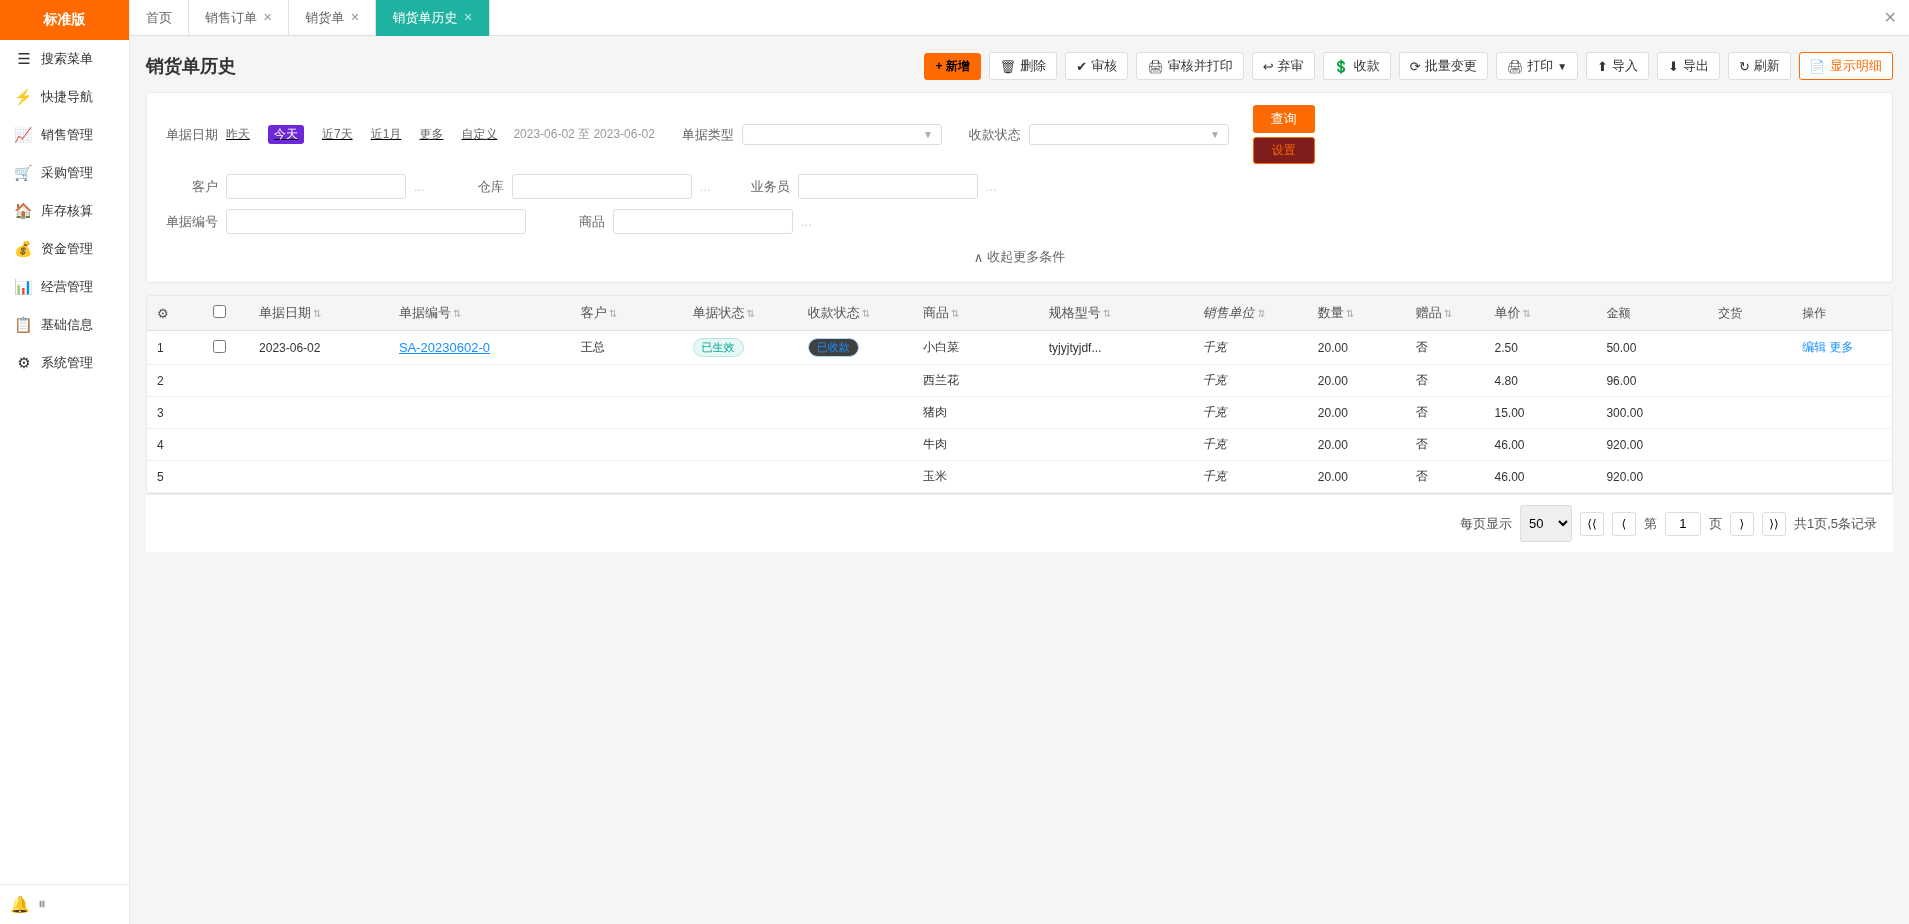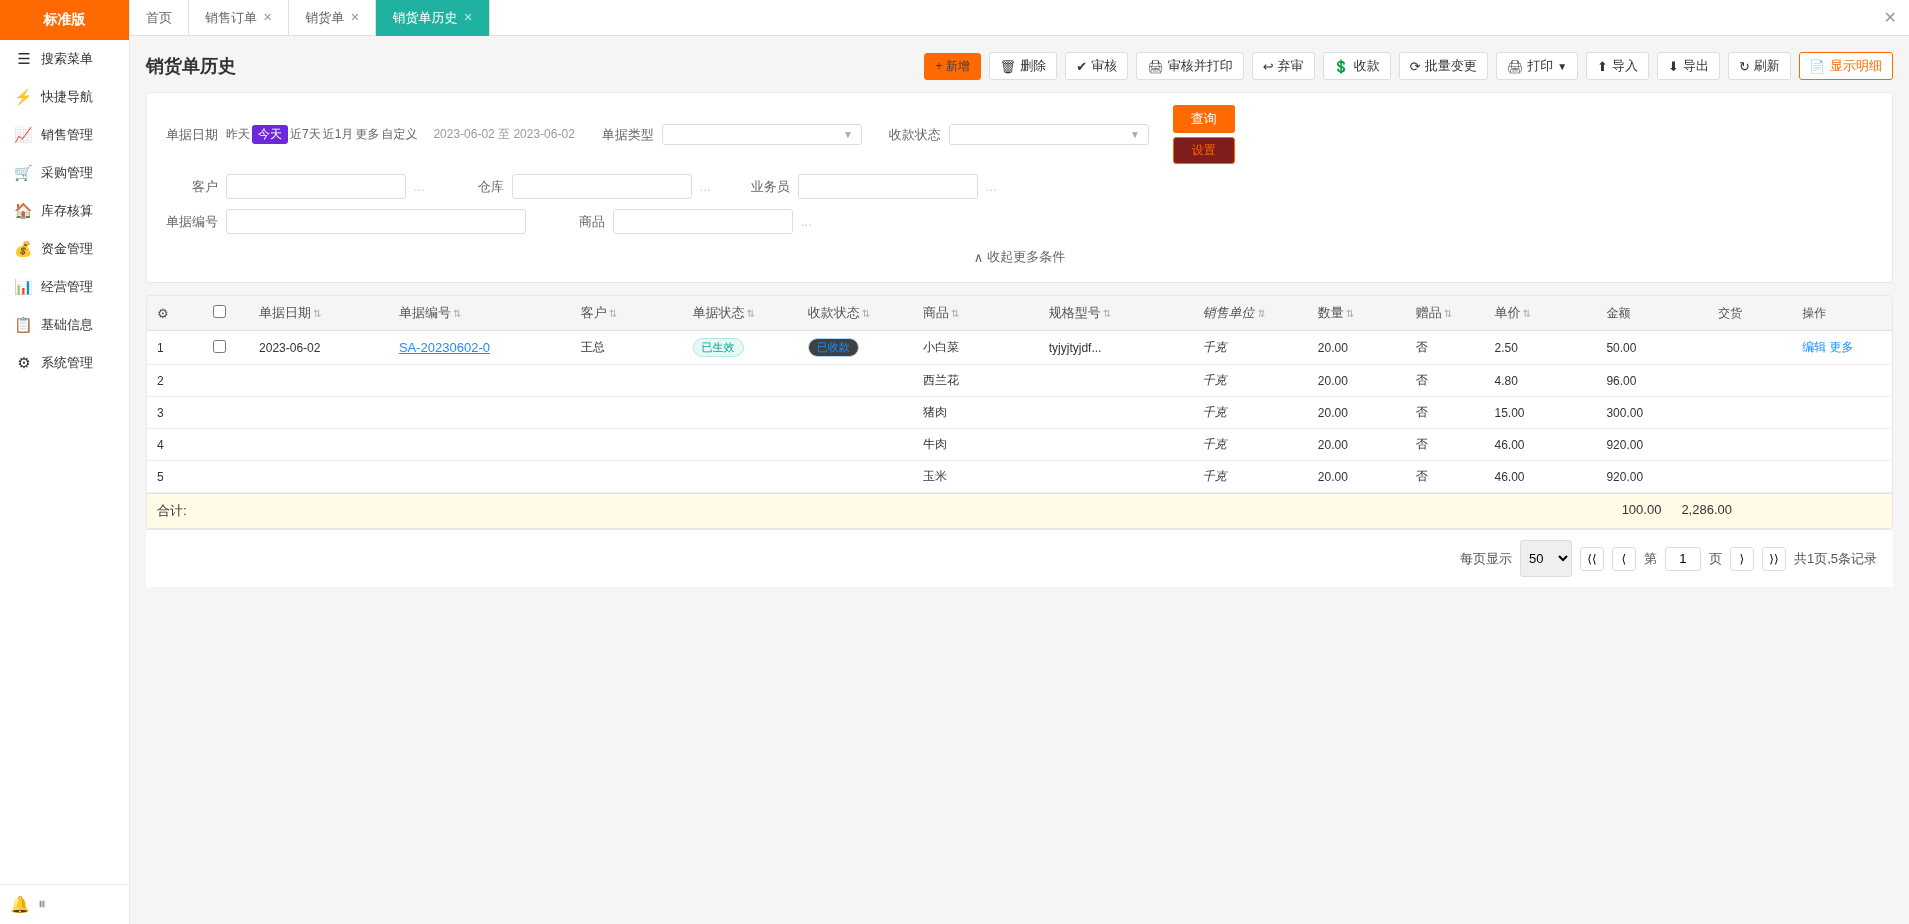--- a/index.html
+++ b/index.html
@@ -23,21 +23,21 @@
     .tabs-close { margin-left: auto; padding: 0 12px; color: #999; cursor: pointer; font-size: 16px; }
 
     
     .content { flex: 1; overflow: auto; padding: 16px; background: #f5f5f5; }
 
     
     .page-header { display: flex; align-items: center; justify-content: space-between; margin-bottom: 12px; }
     .page-title { font-size: 18px; font-weight: bold; color: #333; }
     .toolbar { display: flex; align-items: center; gap: 8px; flex-wrap: wrap; }
     .btn { display: inline-flex; align-items: center; gap: 4px; padding: 4px 10px; border: 1px solid #ddd; border-radius: 3px; cursor: pointer; background: #fff; color: #333; font-size: 12px; }
-    .btn-primary { background: #ff6a00; color: #404040; border-color: #ff6a00; }
+    .btn-primary { background: #ff6a00; color: #000000; border-color: #ff6a00; font-weight: bold; }
     .btn-orange-outline { color: #ff6a00; border-color: #ff6a00; background: white; }
 
     
     .filter-panel { background: #fff; border: 1px solid #e8e8e8; border-radius: 4px; padding: 12px 16px; margin-bottom: 12px; }
     .filter-row { display: flex; align-items: center; gap: 24px; margin-bottom: 10px; flex-wrap: wrap; }
     .filter-item { display: flex; align-items: center; gap: 8px; }
     .filter-label { color: #666; white-space: nowrap; min-width: 55px; text-align: right; }
     .filter-input { border: 1px solid #ddd; border-radius: 3px; padding: 4px 8px; width: 180px; color: #333; background: #fff; }
     .filter-select { border: 1px solid #ddd; border-radius: 3px; padding: 4px 8px; width: 220px; background: #fff; display: flex; align-items: center; justify-content: space-between; cursor: pointer; }
     .filter-dots { color: #ccc; cursor: pointer; }
@@ -216,21 +216,21 @@
           <span>显示明细</span>
         </button>
       </div>
     </div>
 
     <div class="filter-panel">
 
       <div class="filter-row">
         <div class="filter-item">
           <span class="filter-label">单据日期</span>
-          <div style="display:flex;gap:2px;align-items:center;">
+          <div style="display:flex;gap:18px;align-items:center;text-decoration:underline;">
             <span class="date-shortcut">昨天</span>
             <span class="date-shortcut active">今天</span>
             <span class="date-shortcut">近7天</span>
             <span class="date-shortcut">近1月</span>
             <span class="date-shortcut">更多</span>
             <span class="date-shortcut">自定义</span>
           </div>
           <div style="font-size:12px;color:#999;margin-left:8px;">2023-06-02 至 2023-06-02</div>
         </div>
 
@@ -459,27 +459,20 @@
     <td class="col-qty">20.00</td>
     <td class="col-gift">否</td>
     <td class="col-price">46.00</td>
     <td class="col-amount">920.00</td>
     <td class="col-trade"></td>
     <td class="col-op"></td>
   </tr>
           </tbody>
       </table>
 
-      <div class="table-footer">
-        <div class="footer-label">合计:</div>
-        <div style="flex:1;"></div>
-        <div style="min-width:70px;text-align:right;padding-right:20px;">100.00</div>
-        <div style="min-width:120px;text-align:right;padding-right:80px;">2,286.00</div>
-        <div style="min-width:70px;"></div>
-      </div>
     </div>
 
     <div class="pagination">
       <span>每页显示</span>
       <select class="page-select">
         <option>50</option>
         <option>100</option>
         <option>200</option>
       </select>
       <button class="page-btn">⟨⟨</button>

